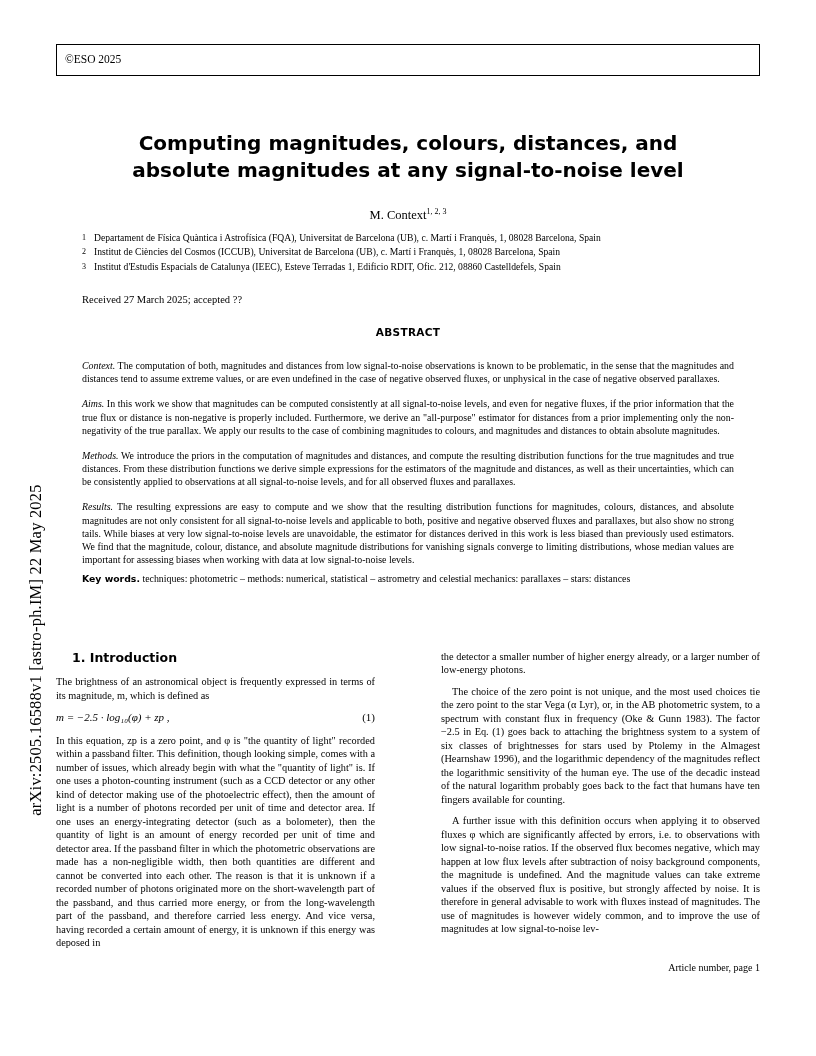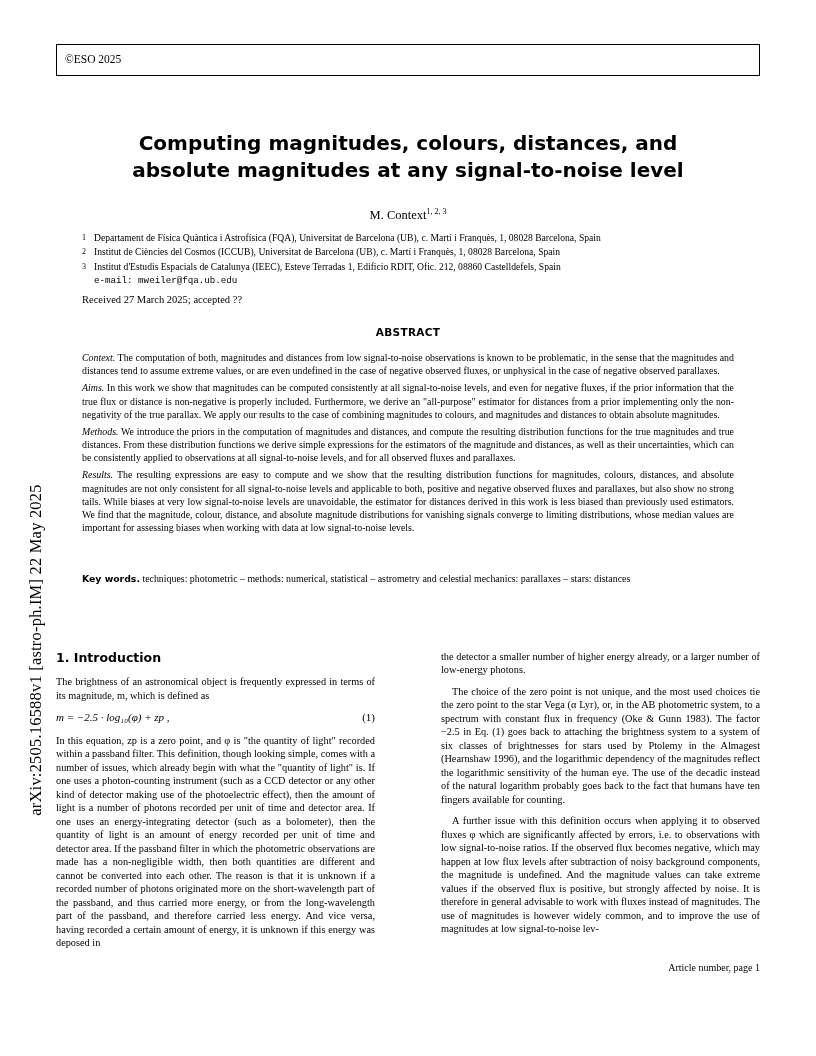--- a/index.html
+++ b/index.html
@@ -115,21 +115,21 @@
 
   .abstract {
     position: absolute;
     left: 82px;
     top: 347px;
     width: 652px;
     font-size: 9.9px;
     line-height: 1.33;
     text-align: justify;
   }
-  .abstract p { margin: 4px 0 2px 0; }
+  .abstract p { margin: 12px 0 2px 0; }
   .abstract .lead { font-style: italic; }
 
   .keywords {
     position: absolute;
     left: 82px;
     top: 572px;
     width: 652px;
     font-size: 9.9px;
     line-height: 1.33;
     text-align: justify;
@@ -146,21 +146,21 @@
     text-align: justify;
   }
   .col.left { left: 56px; }
   .col.right { left: 441px; }
   .col p { margin: 0 0 0 0; text-indent: 11px; }
   .col p.noindent { text-indent: 0; }
   .sec-head {
     font-family: "DejaVu Sans", sans-serif;
     font-weight: bold;
     font-size: 12.5px;
-    margin: 0 0 9px 0;
+    margin: 0 0 9px 16px;
   }
   .eq {
     display: flex;
     justify-content: space-between;
     align-items: baseline;
     margin: 8px 0 9px 0;
     font-size: 11px;
   }
   .eq .eqbody { font-style: italic; font-family: "Liberation Serif", serif; }
   .eq .eqnum { font-style: normal; }
@@ -200,21 +200,20 @@
       <div>Departament de Física Quàntica i Astrofísica (FQA), Universitat de Barcelona (UB), c. Martí i Franquès, 1, 08028 Barcelona, Spain</div>
     </div>
     <div class="af">
       <div class="num">2</div>
       <div>Institut de Ciències del Cosmos (ICCUB), Universitat de Barcelona (UB), c. Martí i Franquès, 1, 08028 Barcelona, Spain</div>
     </div>
     <div class="af">
       <div class="num">3</div>
       <div>Institut d'Estudis Espacials de Catalunya (IEEC), Esteve Terradas 1, Edificio RDIT, Ofic. 212, 08860 Castelldefels, Spain</div>
     </div>
-    <div class="mail mono">e-mail: mweiler@fqa.ub.edu</div>
   </div>
 
   <div class="received">Received 27 March 2025; accepted ??</div>
 
   <div class="abstract-head">ABSTRACT</div>
 
   <div class="abstract">
     <p><span class="lead">Context.</span><span> The computation of both, magnitudes and distances from low signal-to-noise observations is known to be problematic, in the sense that the magnitudes and distances tend to assume extreme values, or are even undefined in the case of negative observed fluxes, or unphysical in the case of negative observed parallaxes.</span></p>
     <p><span class="lead">Aims.</span><span> In this work we show that magnitudes can be computed consistently at all signal-to-noise levels, and even for negative fluxes, if the prior information that the true flux or distance is non-negative is properly included. Furthermore, we derive an "all-purpose" estimator for distances from a prior implementing only the non-negativity of the true parallax. We apply our results to the case of combining magnitudes to colours, and magnitudes and distances to obtain absolute magnitudes.</span></p>
     <p><span class="lead">Methods.</span><span> We introduce the priors in the computation of magnitudes and distances, and compute the resulting distribution functions for the true magnitudes and true distances. From these distribution functions we derive simple expressions for the estimators of the magnitude and distances, as well as their uncertainties, which can be consistently applied to observations at all signal-to-noise levels, and for all observed fluxes and parallaxes.</span></p>

